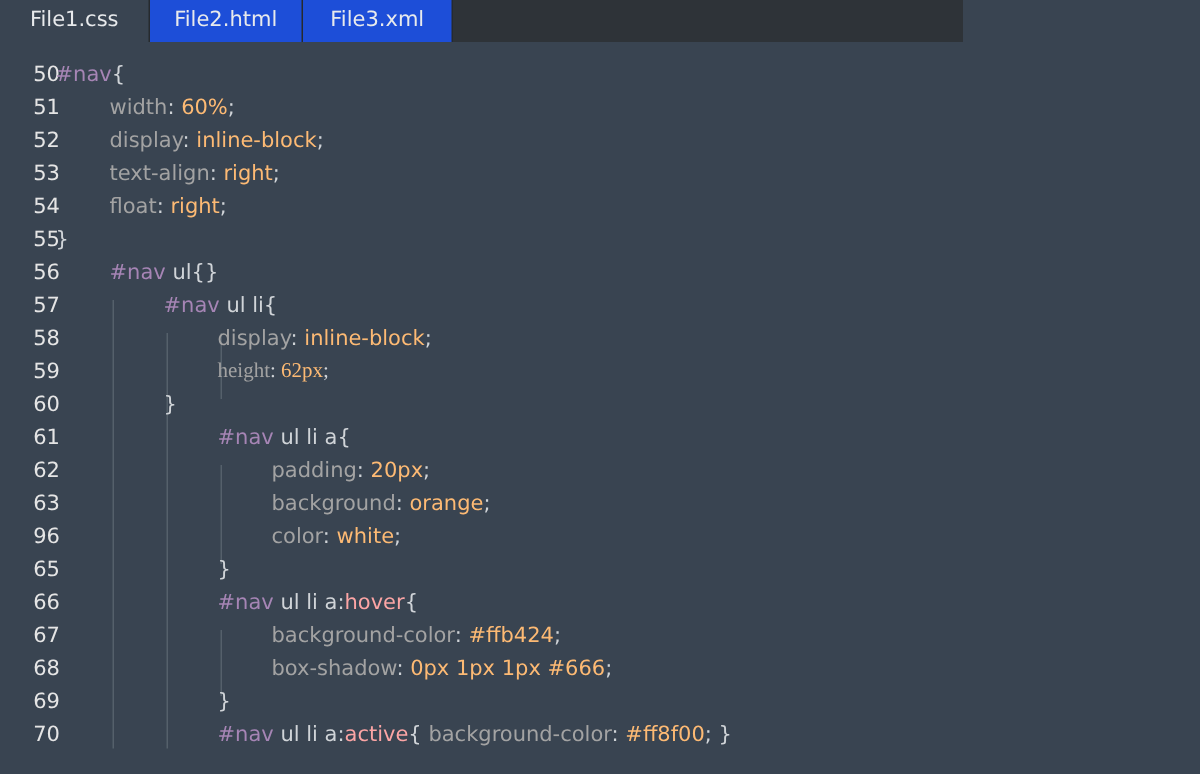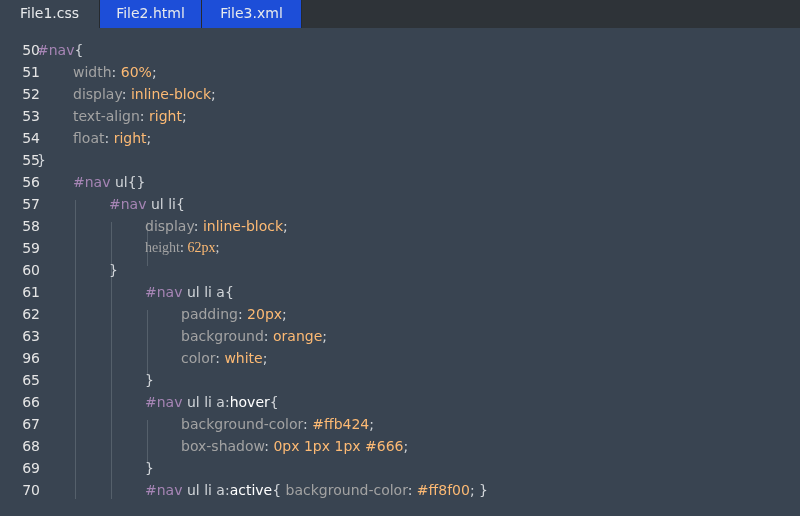--- a/index.html
+++ b/index.html
@@ -2,21 +2,21 @@
 <html><head>
 <meta charset="utf-8">
 <style>
   html, body { margin: 0; padding: 0; }
   body {
     width: 800px; height: 516px; overflow: hidden;
     background: #394451;
     font-family: "DejaVu Sans", "Liberation Sans", sans-serif;
   }
   .tabbar {
-    position: absolute; left: 0; top: 0; width: 800px; height: 28px;
+    position: absolute; left: 0; top: 0; width: 642px; height: 28px;
     background: #2e3338; display: flex;
   }
   .tab {
     height: 28px; line-height: 27px; font-size: 14px; color: #e8eaec;
     text-align: center; box-sizing: border-box; cursor: pointer;
     background: #1d4ed8; border-right: 1px solid #262a2e;
   }
   .tab.active { background: #394451; }
   .tab:nth-child(1) { width: 100px; }
   .tab:nth-child(2) { width: 102px; }
@@ -30,21 +30,21 @@
   }
   .ln {
     position: absolute; left: 16px; width: 24px; text-align: right;
     color: #e5e5e5; font-size: 14px;
   }
   .code { position: absolute; top: 0; }
   .sel { color: #a685b5; }
   .plain { color: #d0d4d8; }
   .prop { color: #a3a3a3; }
   .val { color: #fdba74; }
-  .pseudo { color: #ffffff; }
+  .pseudo { color: #fca5a5; }
   .guide {
     position: absolute; width: 1px; background: #55606b;
   }
 </style>
 </head>
 <body>
 
 <div class="tabbar">
   <div class="tab active">File1.css</div>
   <div class="tab">File2.html</div>

